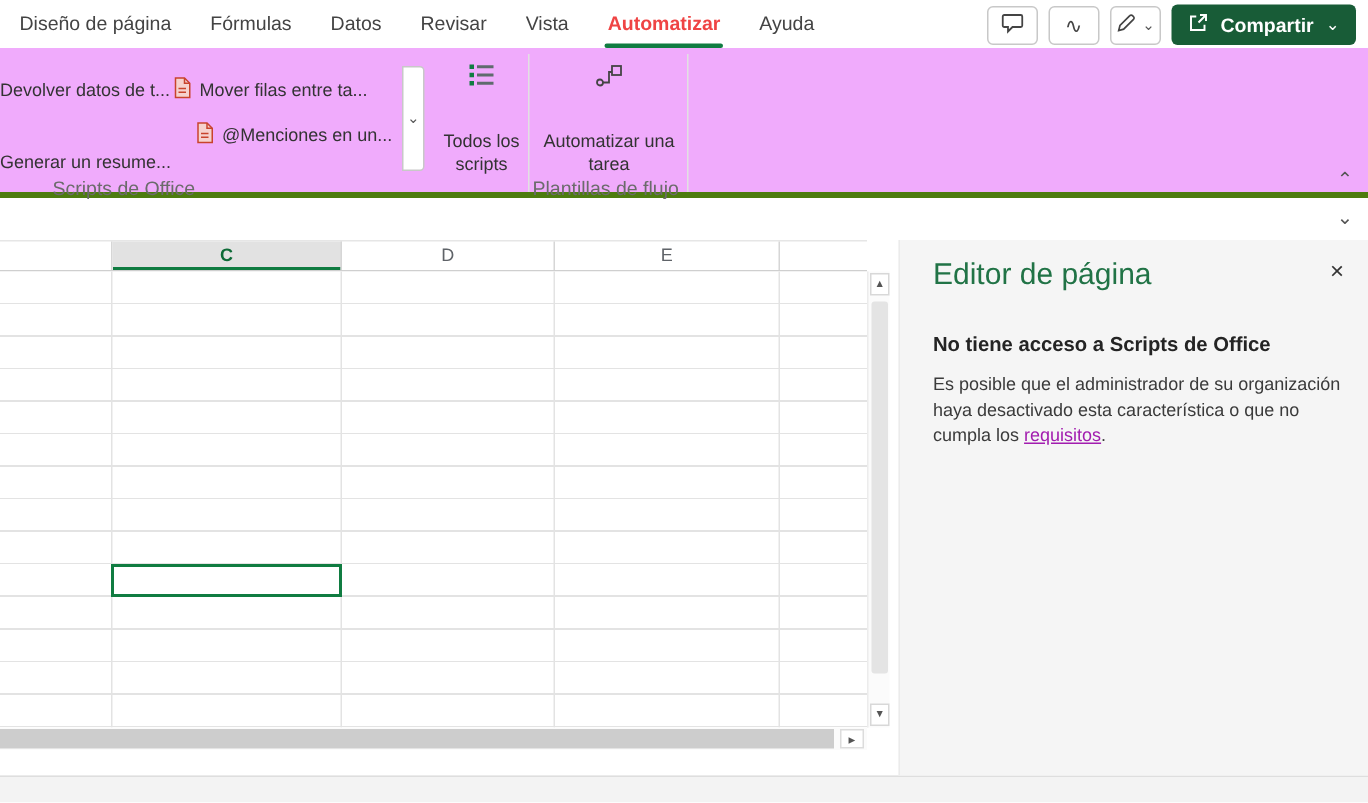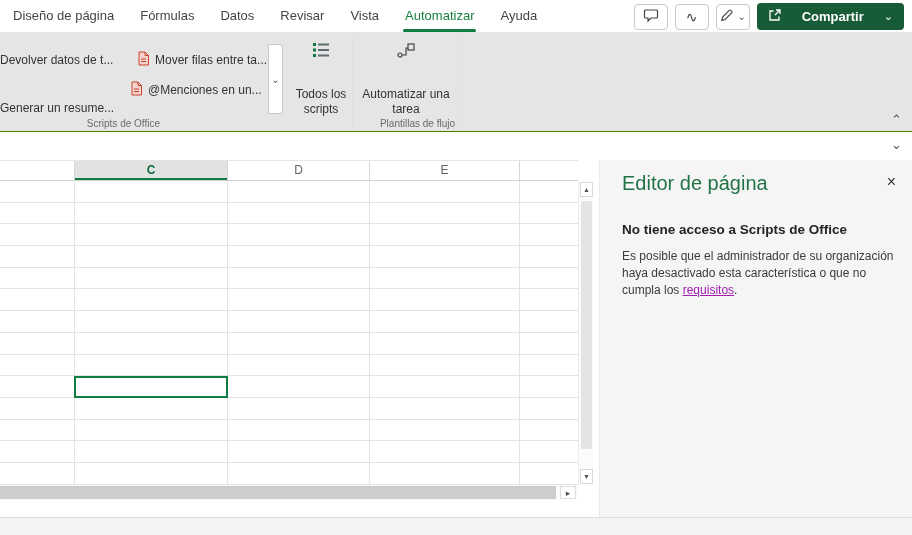--- a/index.html
+++ b/index.html
@@ -4,38 +4,38 @@
 <style>
   * { margin:0; padding:0; box-sizing:border-box; }
   body { background:#fff; }
   .screen {
     position:relative; width:912px; height:535px; overflow:hidden;
     background:#fff; font-family:"Liberation Sans", sans-serif; color:#333;
   }
   
   .tabbar { position:absolute; top:0; left:0; right:0; height:32px; display:flex; align-items:stretch; background:#fff; }
   .tab { padding:0 13px; font-size:13px; color:#444; line-height:32px; position:relative; white-space:nowrap; cursor:default; }
-  .tab.active { font-weight:400; color:#15803d; }
+  .tab.active { font-weight:700; color:#ef4444; }
   .tab.active::after { content:""; position:absolute; left:11px; right:11px; bottom:0; height:3px; background:#107C41; border-radius:2px; }
   .topright { position:absolute; top:3px; right:8px; display:flex; gap:7px; align-items:center; }
   .icon-btn { height:26px; min-width:34px; border:1px solid #C8C8C8; border-radius:4px; background:#fff;
     display:flex; align-items:center; justify-content:center; gap:3px; color:#444; font-size:14px; }
   .share-btn { height:27px; background:#185C37; color:#fff; border:none; border-radius:4px;
-    display:flex; align-items:center; gap:20px; padding:0 11px; font-size:13px; font-weight:700; font-family:"Liberation Sans",sans-serif; }
+    display:flex; align-items:center; gap:8px; padding:0 11px; font-size:13px; font-weight:700; font-family:"Liberation Sans",sans-serif; }
   .share-chev { font-size:11px; font-weight:400; }
   .small-chev { font-size:10px; color:#555; }
   
-  .ribbon { position:absolute; top:32px; left:0; right:0; height:100px; background:#e5e5e5; border-bottom:1px solid #4d7c0f; }
+  .ribbon { position:absolute; top:32px; left:0; right:0; height:100px; background:#f0abfc; border-bottom:4px solid #4d7c0f; }
   .gallery-item { position:absolute; height:24px; display:flex; align-items:center; gap:5px; font-size:12px; color:#333; white-space:nowrap; overflow:hidden; }
   .gallery-strip { position:absolute; left:268px; top:12px; width:15px; height:70px; border:1px solid #C8C8C8; border-radius:0 3px 3px 0;
     display:flex; align-items:center; justify-content:center; font-size:10px; color:#555; background:#fff; }
   .big-btn { position:absolute; top:8px; height:84px; display:flex; flex-direction:column; align-items:center; text-align:center; font-size:12px; color:#333; }
   .big-btn .lbl { margin-top:24px; line-height:15px; }
   .vsep { position:absolute; top:4px; width:1px; height:92px; background:#E1E1E1; }
-  .group-label { position:absolute; top:86px; font-size:10px; color:#6B6B6B; text-align:right; white-space:nowrap; }
+  .group-label { position:absolute; top:86px; font-size:13px; color:#6B6B6B; text-align:left; white-space:nowrap; }
   .ribbon-collapse { position:absolute; top:80px; right:10px; font-size:13px; color:#555; }
   .formula-collapse { position:absolute; top:137px; right:10px; font-size:13px; color:#555; }
   
   .grid-header { position:absolute; top:160px; left:0; width:578px; height:21px; display:flex; border-top:1px solid #E6E6E6; border-bottom:1px solid #CFCFCF; background:#fff; }
   .col-h { border-right:1px solid #D6D6D6; font-size:12px; color:#5F6368; text-align:center; line-height:19px; }
   .col-h.blank { border-right:none; }
   .col-h.selected { background:#E2E2E2; color:#0E6B38; font-weight:700; box-shadow: inset 0 -2px 0 #107C41; }
   .grid-body { position:absolute; top:181px; left:0; width:578px; height:304px;
     background: repeating-linear-gradient(to bottom, #ffffff 0px, #ffffff 20.7px, #E3E3E3 20.7px, #E3E3E3 21.7px); }
   .vline { position:absolute; top:0; width:1px; height:304px; background:#E3E3E3; }
@@ -103,21 +103,21 @@
       <span>Compartir</span>
       <span class="share-chev">⌄</span>
     </div>
   </div>
 
   <div class="ribbon">
 
     <div class="gallery-item" style="left:0; top:16px; width:126px;">
       <span>Devolver datos de t...</span>
     </div>
-    <div class="gallery-item" style="left:137px; top:16px; width:138px;">
+    <div class="gallery-item" style="left:115px; top:16px; width:138px;">
       <span class="scripticon">
         <svg width="13" height="15" viewBox="0 0 13 15">
             <path d="M2 1h6l3.5 3.5V14H2z" fill="#F6D2CD" stroke="#C8432C" stroke-width="1"></path>
             <path d="M8 1v3.5h3.5" fill="none" stroke="#C8432C" stroke-width="1"></path>
             <path d="M4 8h5M4 10.5h5" stroke="#C8432C" stroke-width="1.1"></path>
           </svg>
       </span>
       <span>Mover filas entre ta...</span>
     </div>
     <div class="gallery-item" style="left:0; top:64px; width:126px;">

